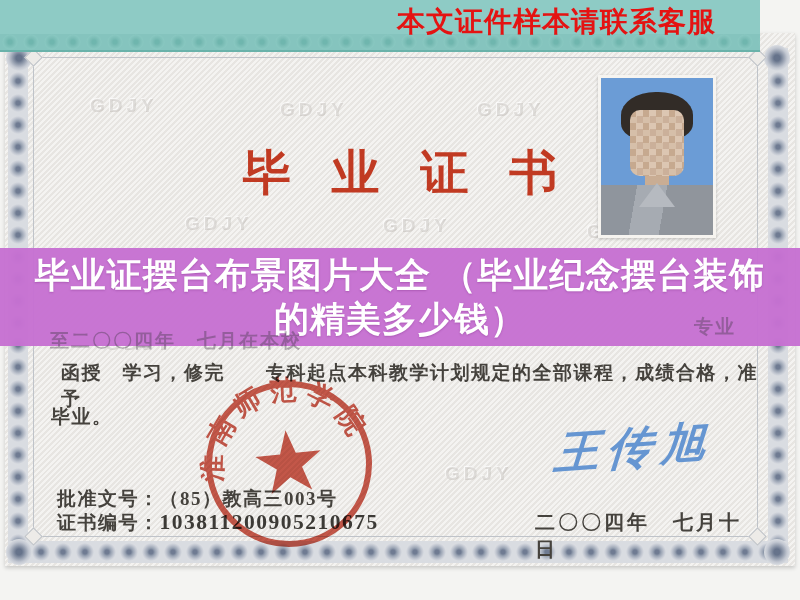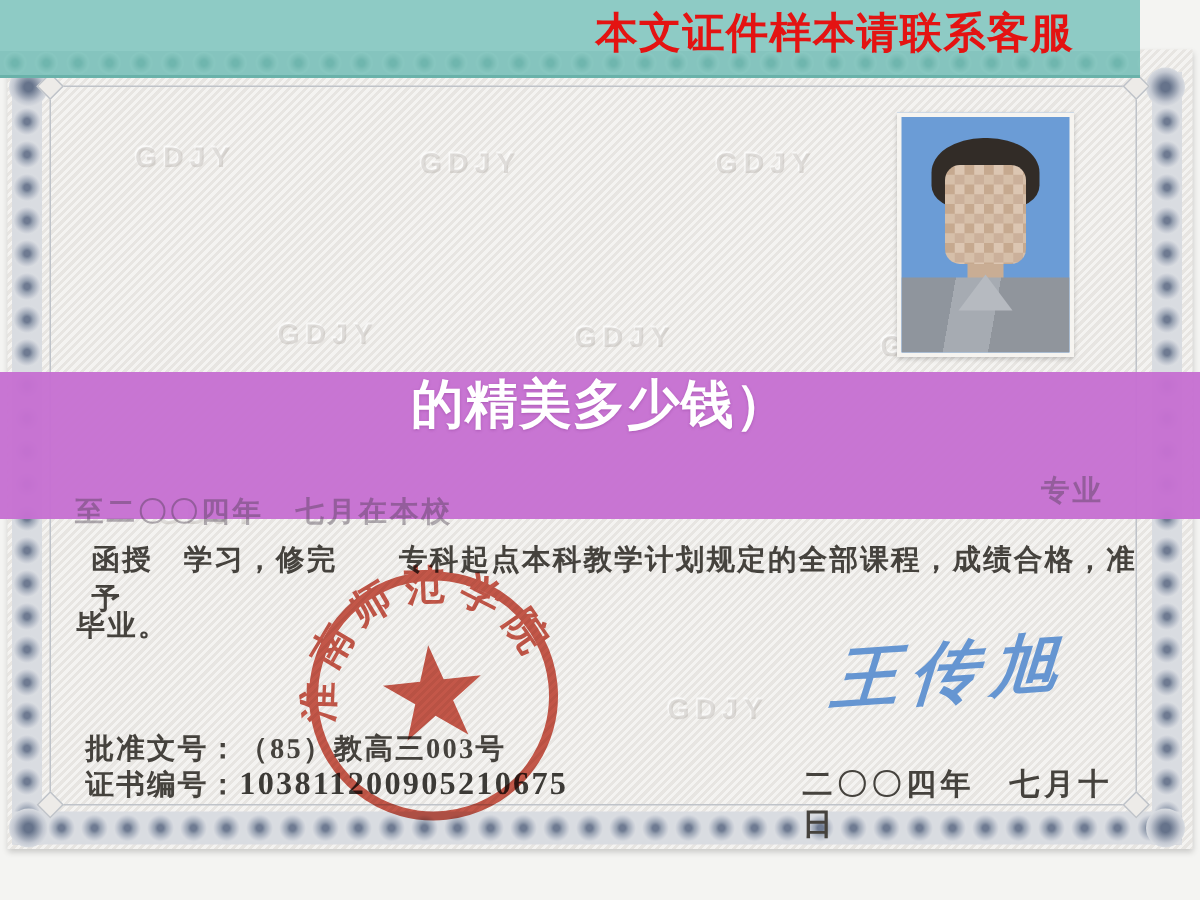--- a/index.html
+++ b/index.html
@@ -148,20 +148,21 @@
 
   <span class="wm" style="left:85px;top:62px">GDJY</span>
   <span class="wm" style="left:275px;top:66px">GDJY</span>
   <span class="wm" style="left:472px;top:66px">GDJY</span>
   <span class="wm" style="left:180px;top:180px">GDJY</span>
   <span class="wm" style="left:378px;top:182px">GDJY</span>
   <span class="wm" style="left:582px;top:188px">GDJY</span>
   <span class="wm" style="left:100px;top:300px">GDJY</span>
   <span class="wm" style="left:440px;top:430px">GDJY</span>
 
+  <div class="title">毕业证书</div>
 
   <div class="photo">
     <div class="p-hair"></div>
     <div class="p-neck"></div>
     <div class="p-face"></div>
     <div class="p-shirt"></div>
     <div class="p-collar"></div>
   </div>
 
   <div class="crow row-course">函授　学习，修完　　专科起点本科教学计划规定的全部课程，成绩合格，准予</div>
@@ -184,19 +185,20 @@
     <polygon points="89,55 96.9,78.6 121.8,78.6 101.7,93.2 109.4,116.9 89,102.3 68.6,116.9 76.3,93.2 56.2,78.6 81.1,78.6" fill="#c23b2a"></polygon>
     <text font-size="27" font-weight="700" fill="#c23b2a" letter-spacing="7" font-family="Liberation Serif, DejaVu Serif, serif">
       <textPath href="#sealArc" startOffset="5%">淮南师范学院</textPath>
     </text>
   </svg>
 </div>
 
 <div class="overlay-band">
   <div class="ghost ghost-left">至二〇〇四年　七月在本校</div>
   <div class="ghost ghost-right">专业</div>
+  <div class="ol-line ol-line1">毕业证摆台布景图片大全 （毕业纪念摆台装饰</div>
   <div class="ol-line">的精美多少钱）</div>
 </div>
 
 <div class="banner">
   <div class="banner-pattern"></div>
   <div class="banner-notice">本文证件样本请联系客服</div>
 </div>
 
 </body></html>

